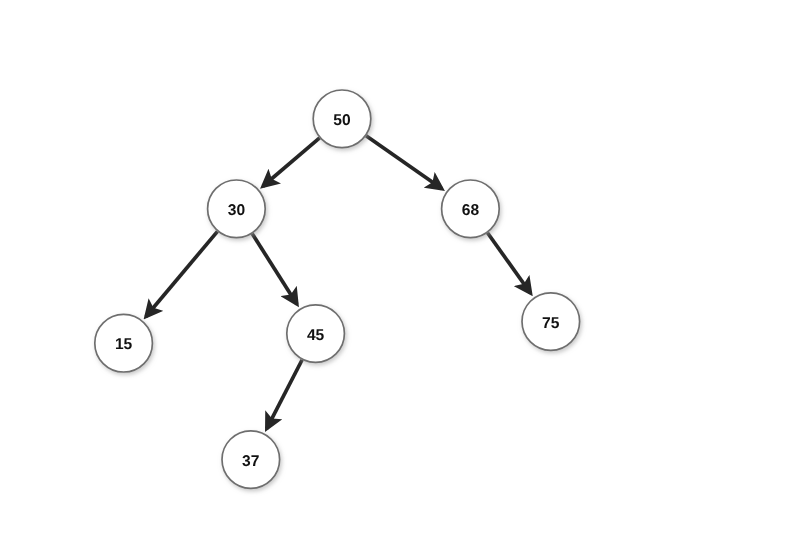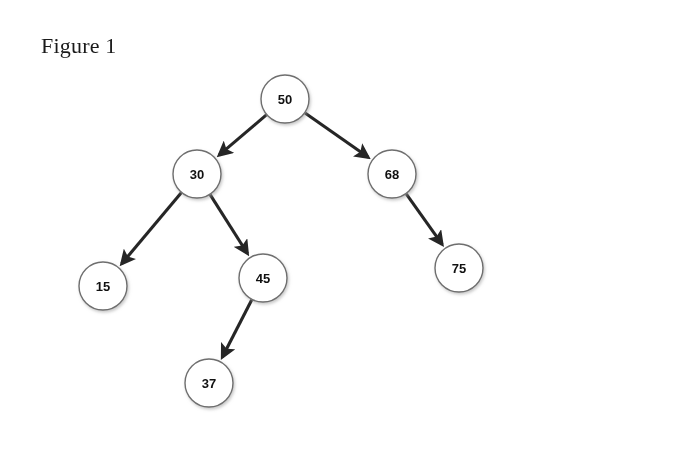--- a/index.html
+++ b/index.html
@@ -51,21 +51,20 @@
     stroke-width: 3.1;
     stroke-linecap: butt;
     fill: none;
   }
 </style>
 </head>
 <body>
 
 <div id="page">
 
-  <div id="figure-title">Figure 1</div>
 
   <svg id="tree-svg" viewBox="0 0 674 456">
     <defs>
       <marker id="arrowhead" markerWidth="5.2" markerHeight="5.2" refX="4.2" refY="2.6" orient="auto" markerUnits="strokeWidth">
         <path d="M 0 0 L 5.2 2.6 L 0 5.2 L 1.1 2.6 z" fill="#262626"></path>
       </marker>
       <filter id="nodeShadow" x="-45%" y="-45%" width="200%" height="200%">
         <feDropShadow dx="1.2" dy="1.8" stdDeviation="1.6" flood-color="#9a9a9a" flood-opacity="0.55"></feDropShadow>
       </filter>
     </defs>

